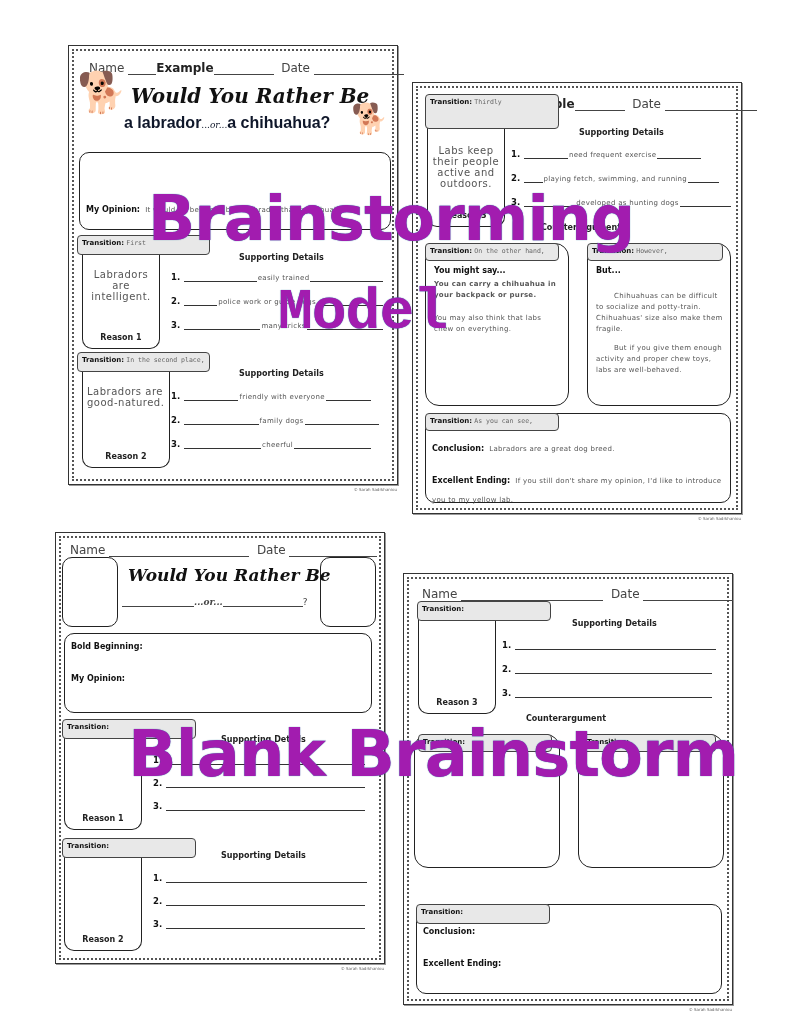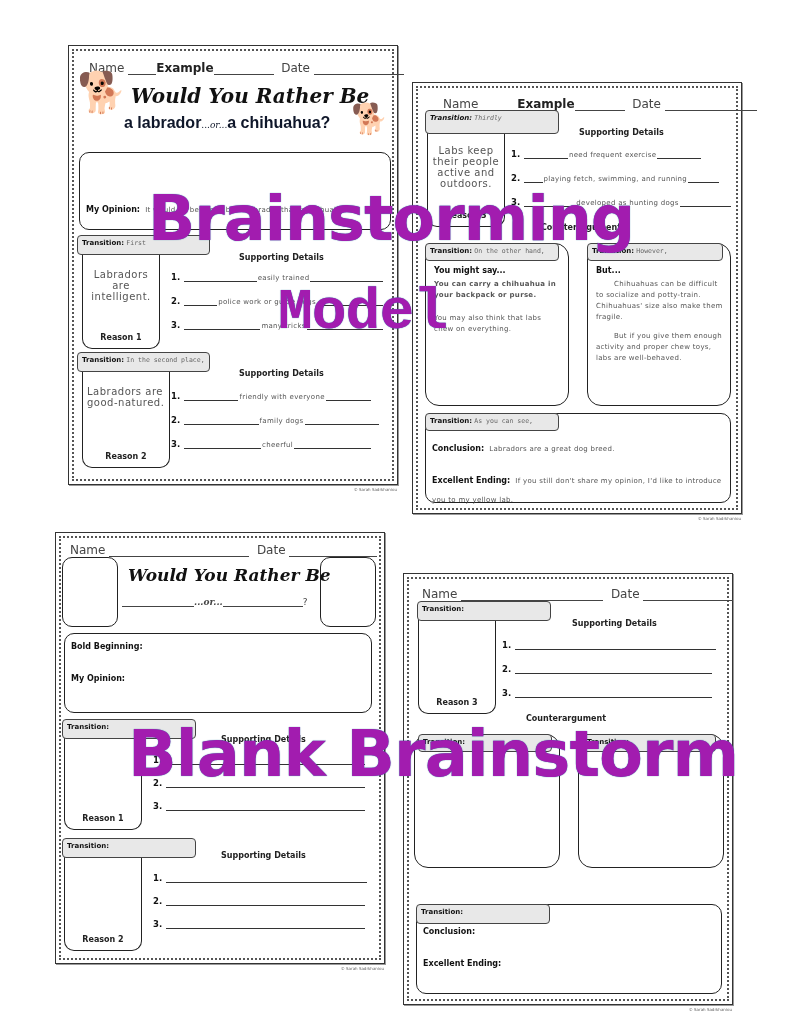--- a/index.html
+++ b/index.html
@@ -124,21 +124,21 @@
     <span>Name</span>
     <span class="line" style="width:35px;"></span><span class="val">Example</span><span class="line" style="width:50px;"></span>
     &nbsp;<span>Date</span>
     <span class="line" style="width:92px;"></span>
   </div>
 
   <div class="reason" style="left:14px;top:44px;width:78px;height:100px;">
     <div class="rtext">Labs keep their people active and outdoors.</div>
     <div class="rlabel">Reason 3</div>
   </div>
-  <div class="tbar" style="left:12px;top:27px;width:134px;height:24px;font-style:italic;">
+  <div class="tbar" style="left:12px;top:11px;width:134px;height:35px;">
     <b>Transition:</b> <span>Thirdly</span>
   </div>
   <div class="sd-title" style="left:166px;top:45px;">Supporting Details</div>
   <div class="sd-line" style="left:98px;top:66px;width:190px;">
       <span class="num">1.</span>
       <span class="u" style="flex:0.6"></span>
       <span class="txt">need frequent exercise</span>
       <span class="u" style="flex:0.6"></span>
     </div>
   <div class="sd-line" style="left:98px;top:90px;width:220px;">
@@ -161,21 +161,21 @@
       <div class="body-text" style="margin-top:4px;font-weight:bold;">You can carry a chihuahua in your backpack or purse.</div>
       <div class="body-text" style="margin-top:12px;">You may also think that labs chew on everything.</div>
     </div>
   </div>
   <div class="tbar" style="left:12px;top:160px;width:134px;height:18px;">
     <b>Transition:</b> <span>On the other hand,</span>
   </div>
   <div class="box" style="left:174px;top:160px;width:144px;height:163px;border-radius:14px;">
     <div class="para" style="left:8px;top:22px;right:6px;">
       <div class="label">But...</div>
-      <div class="body-text" style="margin-top:4px;text-indent:18px;">Chihuahuas can be difficult to socialize and potty-train. Chihuahuas' size also make them fragile.</div>
+      <div class="body-text" style="margin-top:16px;text-indent:18px;">Chihuahuas can be difficult to socialize and potty-train. Chihuahuas' size also make them fragile.</div>
       <div class="body-text" style="margin-top:8px;text-indent:18px;">But if you give them enough activity and proper chew toys, labs are well-behaved.</div>
     </div>
   </div>
   <div class="tbar" style="left:174px;top:160px;width:136px;height:18px;">
     <b>Transition:</b> <span>However,</span>
   </div>
 
   <div class="box" style="left:12px;top:330px;width:306px;height:90px;">
     <div class="para" style="left:6px;top:22px;right:6px;">
       <span class="label">Conclusion:</span>

